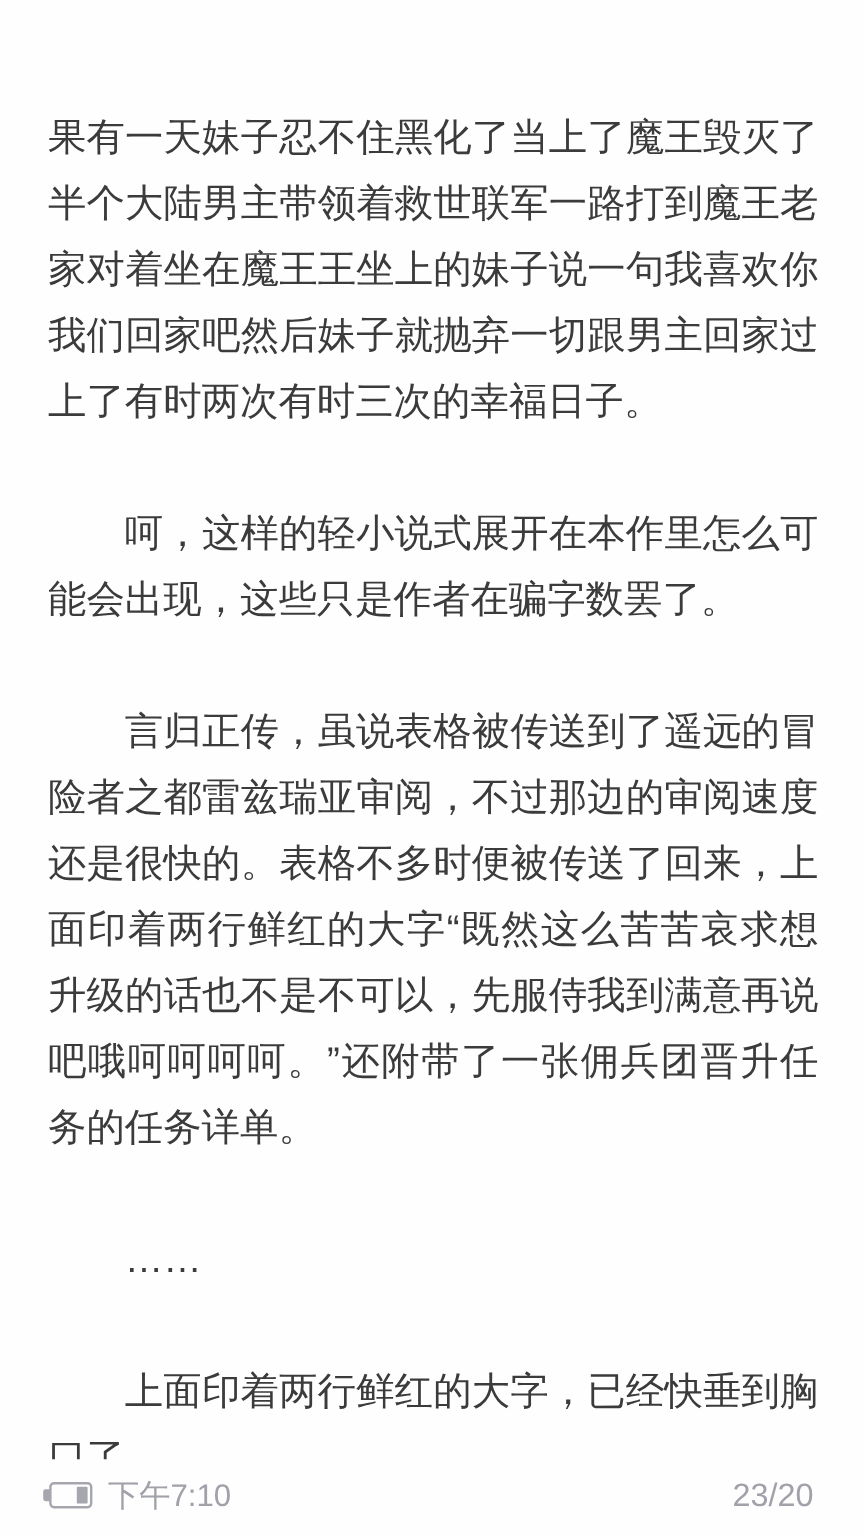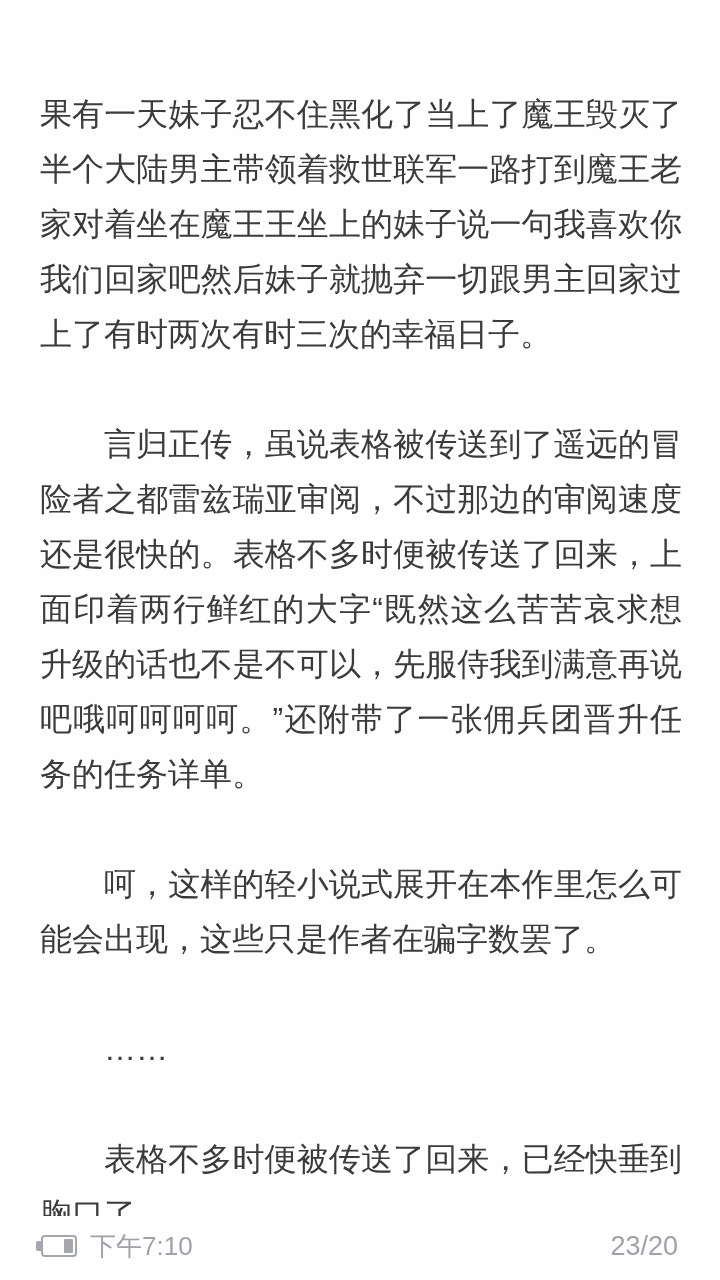--- a/index.html
+++ b/index.html
@@ -89,24 +89,24 @@
   .status-page {
     font-size: 27px;
     font-weight: 300;
   }
 </style>
 </head>
 <body>
 
 <div class="page-content">
   <p>果有一天妹子忍不住黑化了当上了魔王毁灭了半个大陆男主带领着救世联军一路打到魔王老家对着坐在魔王王坐上的妹子说一句我喜欢你我们回家吧然后妹子就抛弃一切跟男主回家过上了有时两次有时三次的幸福日子。</p>
+  <p class="indent">呵，这样的轻小说式展开在本作里怎么可能会出现，这些只是作者在骗字数罢了。</p>
   <p class="indent">言归正传，虽说表格被传送到了遥远的冒险者之都雷兹瑞亚审阅，不过那边的审阅速度还是很快的。表格不多时便被传送了回来，上面印着两行鲜红的大字“既然这么苦苦哀求想升级的话也不是不可以，先服侍我到满意再说吧哦呵呵呵呵。”还附带了一张佣兵团晋升任务的任务详单。</p>
-  <p class="indent">呵，这样的轻小说式展开在本作里怎么可能会出现，这些只是作者在骗字数罢了。</p>
   <p class="indent">……</p>
-  <p class="indent">表格不多时便被传送了回来，已经快垂到胸口了。</p>
+  <p class="indent">上面印着两行鲜红的大字，已经快垂到胸口了。</p>
 </div>
 
 <div class="status-bar">
   <span class="battery">
     <span class="battery-nub"></span>
     <span class="battery-body">
       <span class="battery-fill"></span>
     </span>
   </span>
   <span class="status-time">下午7:10</span>

